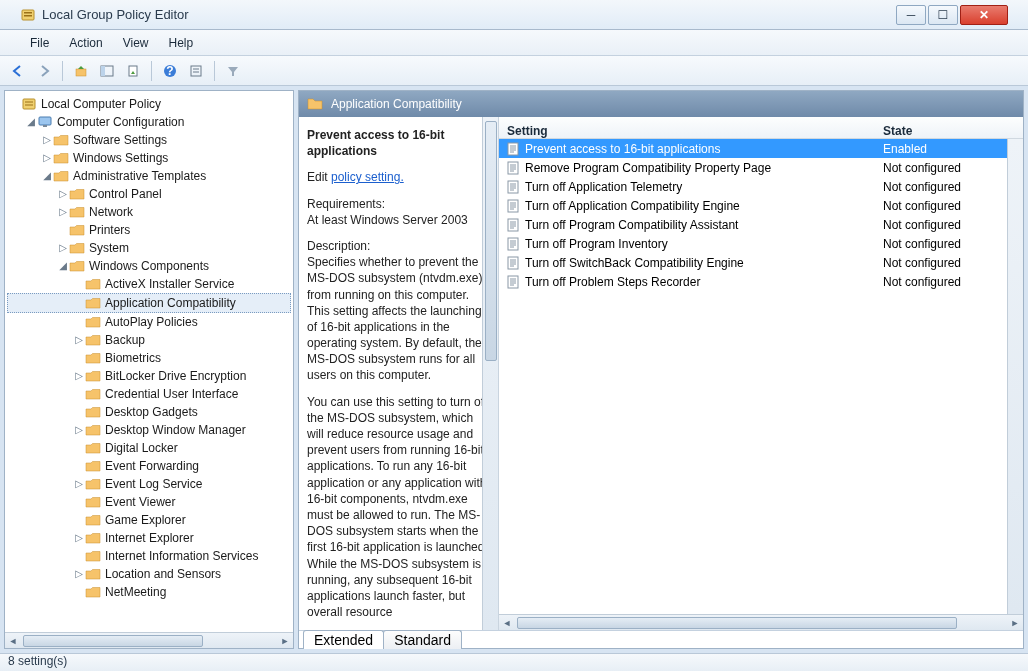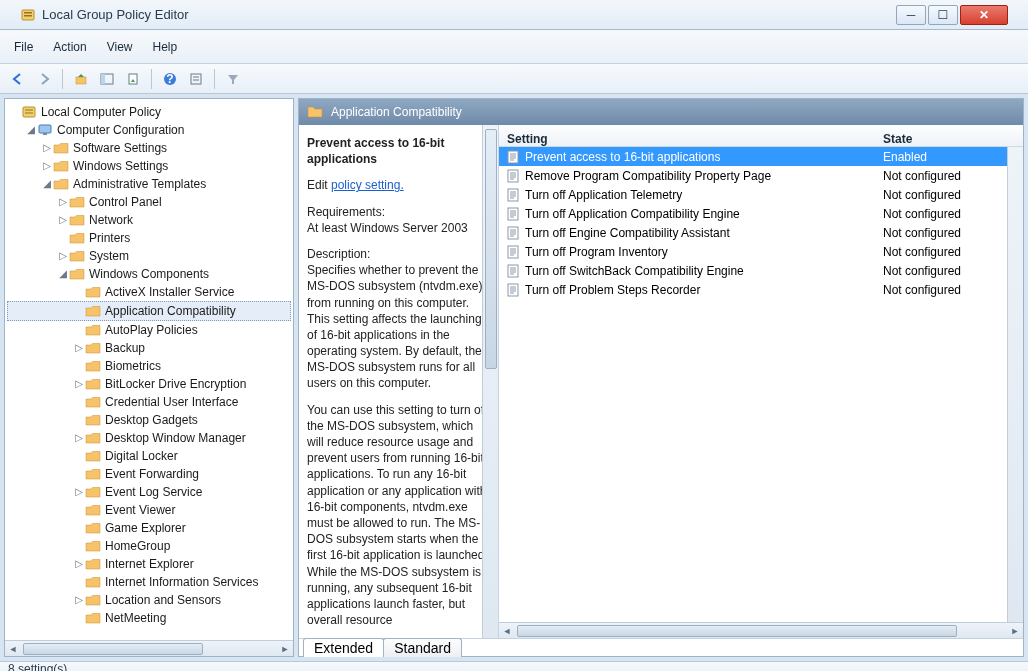--- a/index.html
+++ b/index.html
@@ -8,21 +8,21 @@
 
 .titlebar { height: 30px; background: linear-gradient(#f3f7fb,#e1ecf7); display: flex; align-items: center; padding: 0 20px; border-bottom: 1px solid #a8b9cc; }
 .titlebar .app-icon { width: 16px; height: 16px; margin-right: 6px; display:inline-flex; align-items:center; justify-content:center;}
 .titlebar .title { flex: 1; color: #2a3b4d; font-size: 13px; }
 .win-btns { display: flex; gap: 0; }
 .win-btn { width: 30px; height: 20px; background: linear-gradient(#f5f9fd,#dbe7f3); border: 1px solid #8fa8c2; border-radius: 2px; margin-left: 2px; display:flex; align-items:center; justify-content:center; font-size:11px; color:#2a3b4d; cursor:pointer;}
 .win-btn.close { background: linear-gradient(#e97c6f,#d9402e); color:#fff; border-color:#a02015; width:48px;}
 .win-btn.close span{font-weight:bold;}
 
 
-.menubar { height: 34px; background: linear-gradient(#f6f9fc,#e9f0f7); border-bottom: 1px solid #c4d1df; display: flex; align-items: center; padding: 0 6px; gap: 4px;}
+.menubar { height: 26px; background: linear-gradient(#f6f9fc,#e9f0f7); border-bottom: 1px solid #c4d1df; display: flex; align-items: center; padding: 0 22px; gap: 4px;}
 .menubar .menu-item { padding: 2px 8px; cursor: pointer; color:#1a2a3a;}
 
 
 .toolbar { height: 30px; background: linear-gradient(#f7fafd,#e7eff7); border-bottom:1px solid #b9c8d8; display:flex; align-items:center; padding:0 6px; gap:2px;}
 .tool-btn { width:24px; height:24px; display:flex; align-items:center; justify-content:center; cursor:pointer; border:1px solid transparent; border-radius:2px;}
 .tool-sep{ width:1px; height:20px; background:#b9c8d8; margin:0 4px;}
 
 
 .main { display:flex; height: calc(671px - 30px - 22px - 30px - 22px); padding:4px; gap:4px;}
 .panel { background:#fff; border:1px solid #9fb2c6; position:relative;}
@@ -412,30 +412,20 @@
             <span class="exp"></span>
             <span class="ticon">
               <svg width="16" height="14">
                 <path d="M1 4 L6 4 L7.5 2.5 L15 2.5 L15 12 L1 12 Z" fill="#f6c36a" stroke="#c98e2f" stroke-width="0.5"></path>
               </svg>
             </span>
             <span class="lbl">Game Explorer</span>
           </div>
           <div class="node">
             <span class="indent i4"></span>
-            <span class="exp"></span>
-            <span class="ticon">
-              <svg width="16" height="14">
-                <path d="M1 4 L6 4 L7.5 2.5 L15 2.5 L15 12 L1 12 Z" fill="#f6c36a" stroke="#c98e2f" stroke-width="0.5"></path>
-              </svg>
-            </span>
-            <span class="lbl">HomeGroup</span>
-          </div>
-          <div class="node">
-            <span class="indent i4"></span>
             <span class="exp">▷</span>
             <span class="ticon">
               <svg width="16" height="14">
                 <path d="M1 4 L6 4 L7.5 2.5 L15 2.5 L15 12 L1 12 Z" fill="#f6c36a" stroke="#c98e2f" stroke-width="0.5"></path>
               </svg>
             </span>
             <span class="lbl">Internet Explorer</span>
           </div>
           <div class="node">
             <span class="indent i4"></span>
@@ -559,21 +549,21 @@
               <div class="row">
                 <span class="ricon">
                   <svg width="14" height="14">
                     <rect x="2" y="1" width="10" height="12" fill="#fff" stroke="#8a98a6"></rect>
                     <line x1="4" y1="4" x2="10" y2="4" stroke="#8a98a6"></line>
                     <line x1="4" y1="6" x2="10" y2="6" stroke="#8a98a6"></line>
                     <line x1="4" y1="8" x2="10" y2="8" stroke="#8a98a6"></line>
                     <line x1="4" y1="10" x2="8" y2="10" stroke="#8a98a6"></line>
                   </svg>
                 </span>
-                <span class="rlbl">Turn off Engine Compatibility Assistant</span>
+                <span class="rlbl">Turn off Program Compatibility Assistant</span>
                 <span class="rstate">Not configured</span>
               </div>
               <div class="row">
                 <span class="ricon">
                   <svg width="14" height="14">
                     <rect x="2" y="1" width="10" height="12" fill="#fff" stroke="#8a98a6"></rect>
                     <line x1="4" y1="4" x2="10" y2="4" stroke="#8a98a6"></line>
                     <line x1="4" y1="6" x2="10" y2="6" stroke="#8a98a6"></line>
                     <line x1="4" y1="8" x2="10" y2="8" stroke="#8a98a6"></line>
                     <line x1="4" y1="10" x2="8" y2="10" stroke="#8a98a6"></line>

